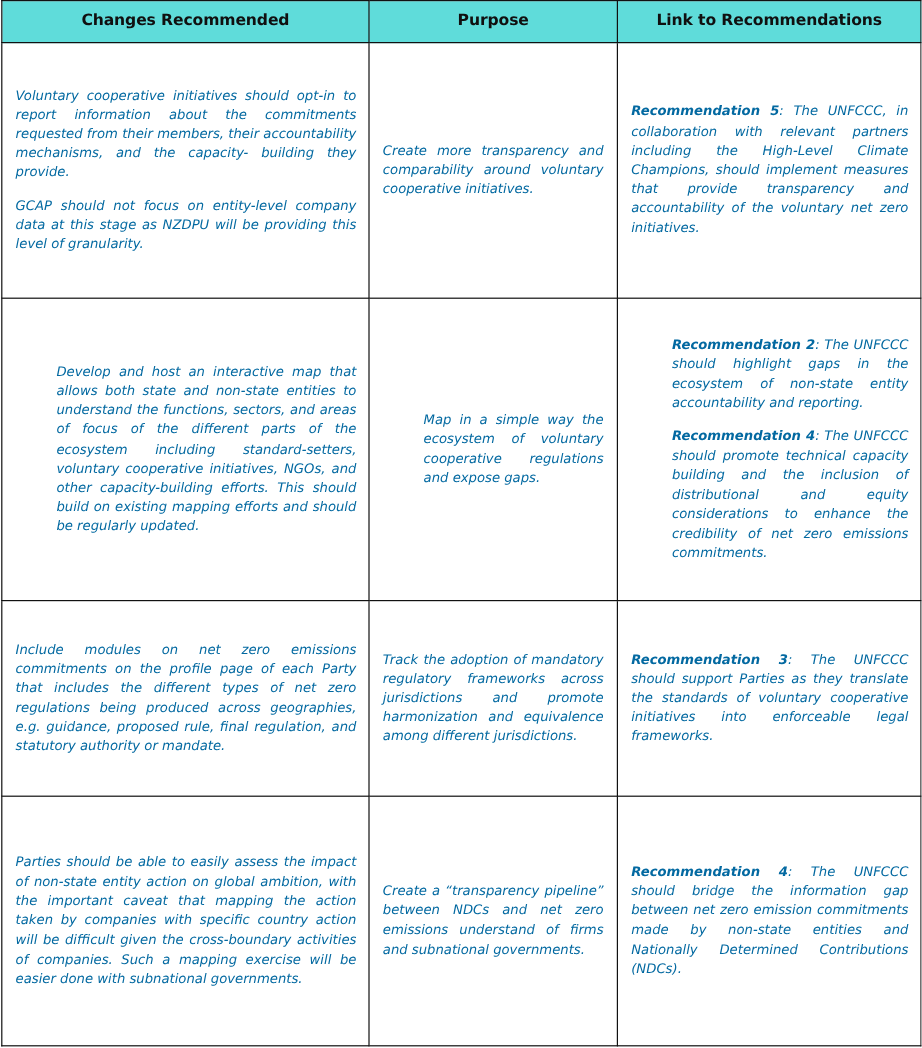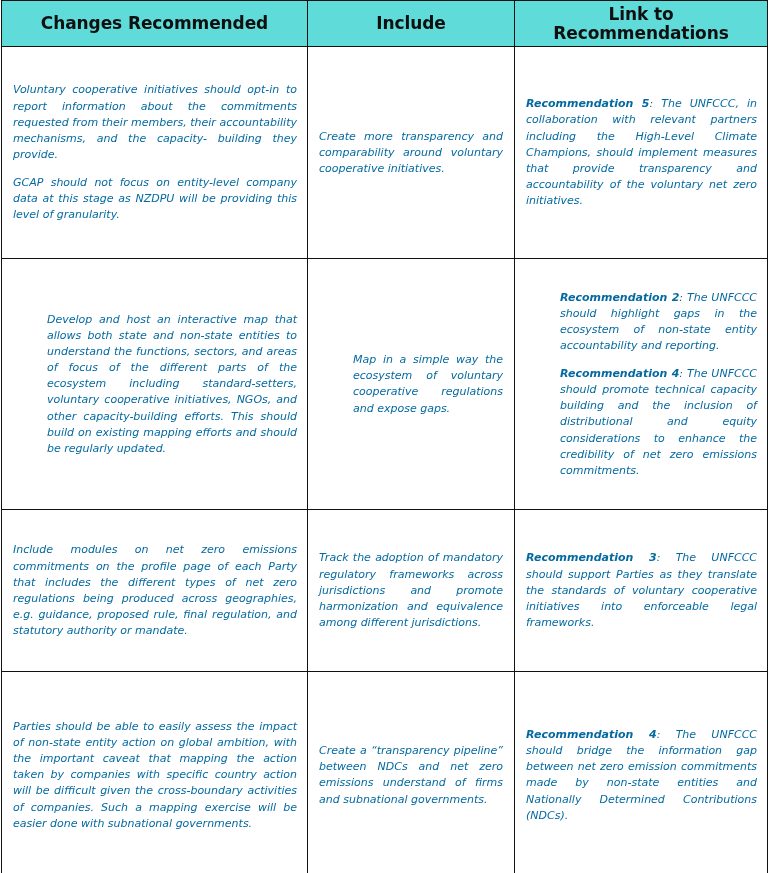--- a/index.html
+++ b/index.html
@@ -34,21 +34,21 @@
   th, td {
     border: 1.5px solid #111111;
     vertical-align: middle;
     box-sizing: border-box;
   }
   thead th {
     background: #5FDCDA;
     height: 35px;
     padding: 4px 6px;
     text-align: center;
-    font-size: 17px;
+    font-size: 13px;
     font-weight: bold;
     letter-spacing: -0.1px;
     color: #101010;
     line-height: 1.1;
   }
   tbody td {
     padding: 9px 10px 9px 11px;
     font-size: 11px;
     line-height: 1.47;
     text-align: justify;
@@ -86,21 +86,21 @@
 <div class="table-wrap">
   <table class="rec-table">
     <colgroup>
       <col class="c1">
       <col class="c2">
       <col class="c3">
     </colgroup>
     <thead>
       <tr>
         <th>Changes Recommended</th>
-        <th>Include</th>
+        <th>Purpose</th>
         <th>Link to Recommendations</th>
       </tr>
     </thead>
     <tbody>
       <tr class="row-1">
         <td class="col-changes">
             <p>Voluntary cooperative initiatives should opt-in to report information about the commitments requested from their members, their accountability mechanisms, and the capacity- building they provide.</p>
             <p>GCAP should not focus on entity-level company data at this stage as NZDPU will be providing this level of granularity.</p>
           </td>
         <td class="col-purpose">

